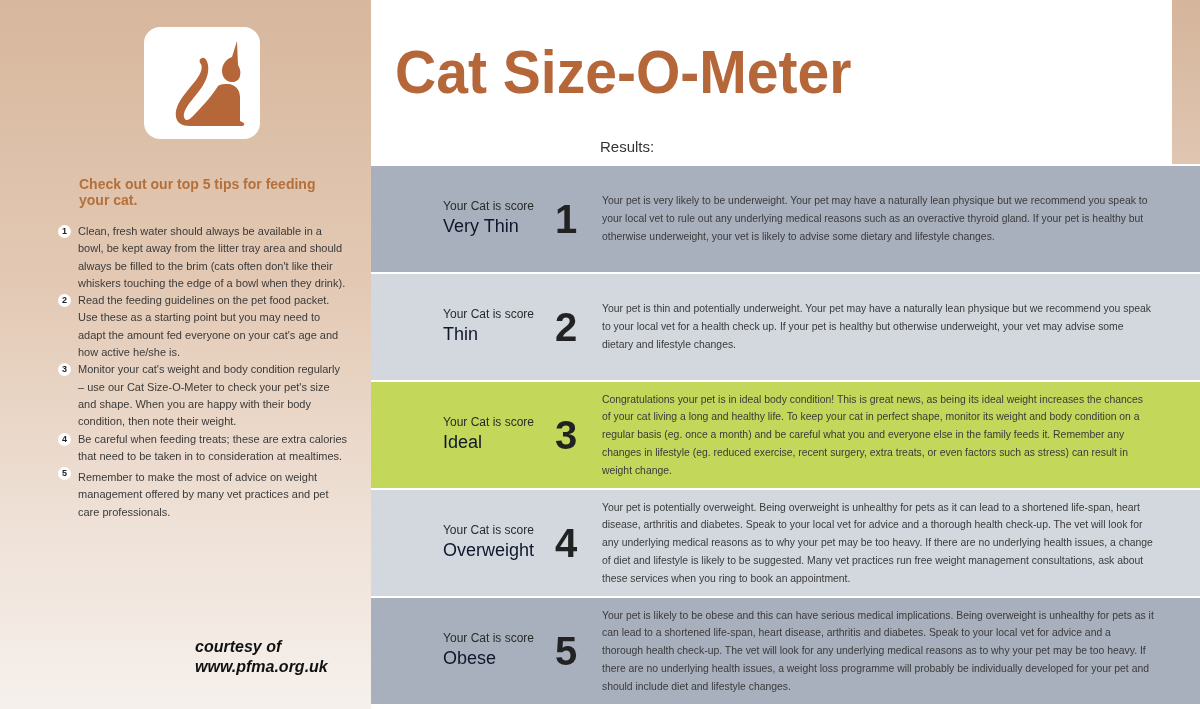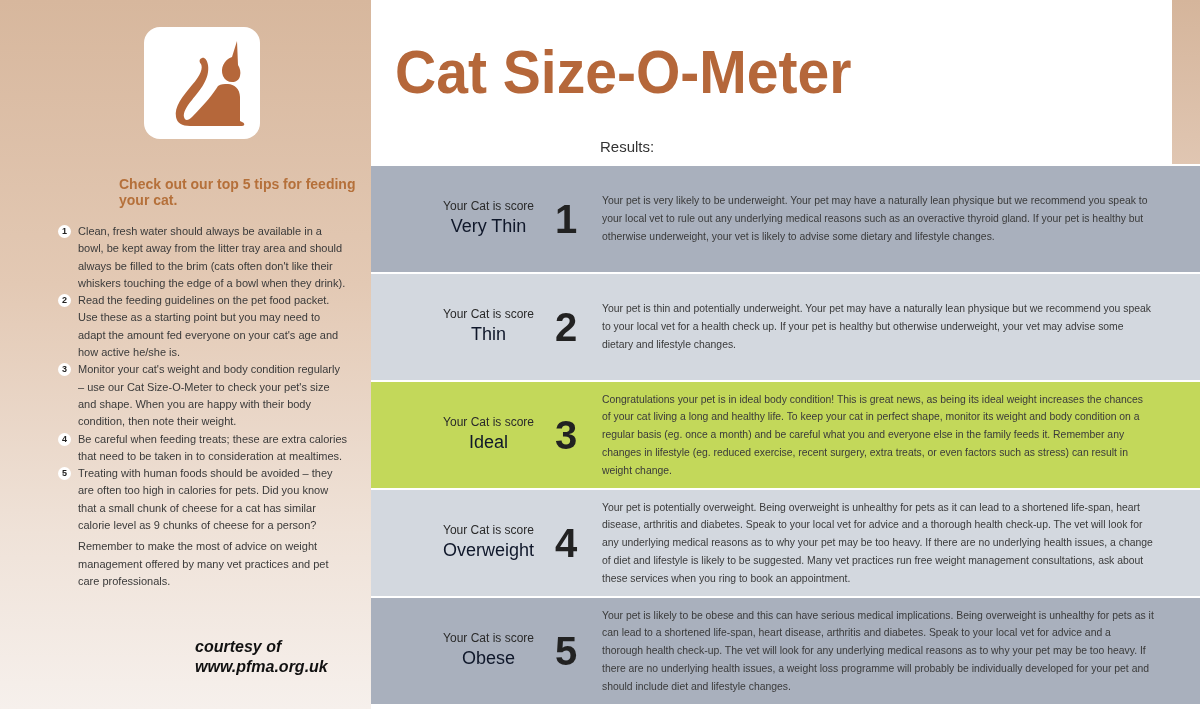--- a/index.html
+++ b/index.html
@@ -1,33 +1,33 @@
 <!DOCTYPE html>
 <html><head>
 <meta charset="utf-8">
 <style>
   html, body { margin:0; padding:0; }
   body { width:1200px; height:709px; position:relative; overflow:hidden; background:#fff; font-family:"DejaVu Sans", sans-serif; }
   .left { position:absolute; left:0; top:0; width:371px; height:709px;
     background:linear-gradient(180deg,#d7b79d 0%,#e3c9b4 40%,#efe2d8 75%,#f6f0ec 100%); }
   .logo-box { position:absolute; left:144px; top:27px; width:116px; height:112px; background:#fff; border-radius:16px; }
   .logo-box svg { position:absolute; left:0; top:0; }
-  .tips-title { position:absolute; left:79px; top:176px; width:260px; color:#b5703a; font-weight:bold; font-size:14px; line-height:16px; font-family:"Liberation Sans", sans-serif;margin-left:40px; }
+  .tips-title { position:absolute; left:79px; top:176px; width:260px; color:#b5703a; font-weight:bold; font-size:14px; line-height:16px; font-family:"Liberation Sans", sans-serif; }
   .tips { position:absolute; left:58px; top:223px; width:290px; }
   .tip { position:relative; padding-left:20px; font-family:"Liberation Sans", sans-serif; font-size:11px; line-height:17.3px; color:#3a3a3a; }
   .tip-num { position:absolute; left:0; top:2px; width:13px; height:13px; border-radius:50%; background:#fff; color:#222; font-size:9px; line-height:13px; text-align:center; font-weight:bold; }
   .remember { margin-top:4px; padding-left:20px; font-family:"Liberation Sans", sans-serif; font-size:11px; line-height:17.3px; color:#3a3a3a; }
   .aacl { position:absolute; left:24px; top:612px; width:170px; height:80px; }
   .courtesy { position:absolute; left:195px; top:637px; width:170px; font-family:"Liberation Sans", sans-serif; font-weight:bold; font-style:italic; color:#111; font-size:16px; line-height:20px; }
   .title { position:absolute; left:395px; top:36px; font-family:"Liberation Sans", sans-serif; font-weight:bold; font-size:62px; color:#b5673a; letter-spacing:0px; transform:scaleX(0.92); transform-origin:left; }
   .results { position:absolute; left:600px; top:138px; font-family:"Liberation Sans", sans-serif; font-size:15px; color:#333; }
   .right-strip { position:absolute; left:1172px; top:0; width:28px; height:164px; background:linear-gradient(180deg,#d5b59b,#e0c6b2); }
   .rows { position:absolute; left:371px; top:166px; width:829px; }
   .row { position:relative; height:106px; margin-bottom:2px; }
-  .row .label { position:absolute; right:666px; top:0; height:100%; display:flex; flex-direction:column; justify-content:center; align-items:center; }
+  .row .label { position:absolute; right:666px; top:0; height:100%; display:flex; flex-direction:column; justify-content:center; align-items:flex-start; }
   .row .small { font-family:"Liberation Sans", sans-serif; font-size:12px; color:#2a2a2a; line-height:14px; }
   .row .big { font-family:"Liberation Sans", sans-serif; font-size:18px; color:#0f172a; line-height:26px; font-weight:300; }
   .row .score { position:absolute; left:184px; top:0; height:100%; display:flex; align-items:center; font-family:"Liberation Sans", sans-serif; font-weight:bold; font-size:40px; color:#222; }
   .row .desc { position:absolute; left:231px; top:0; height:100%; width:552px; display:flex; align-items:center; font-family:"Liberation Sans", sans-serif; font-size:10.4px; line-height:17.8px; color:#3a3a3a; }
 </style>
 </head>
 <body>
 
 <div class="left">
   <div class="logo-box">
@@ -51,21 +51,20 @@
     <div class="tip">
       <span class="tip-num">3</span>
       <span>Monitor your cat's weight and body condition regularly – use our Cat Size-O-Meter to check your pet's size and shape. When you are happy with their body condition, then note their weight.</span>
     </div>
     <div class="tip">
       <span class="tip-num">4</span>
       <span>Be careful when feeding treats; these are extra calories that need to be taken in to consideration at mealtimes.</span>
     </div>
     <div class="tip">
       <span class="tip-num">5</span>
-      <span>Treating with human foods should be avoided – they are often too high in calories for pets. Did you know that a small chunk of cheese for a cat has similar calorie level as 9 chunks of cheese for a person?</span>
     </div>
     <div class="remember">Remember to make the most of advice on weight management offered by many vet practices and pet care professionals.</div>
   </div>
 
 
   <div class="courtesy">
     <div>courtesy of</div>
     <div>www.pfma.org.uk</div>
   </div>
 </div>

